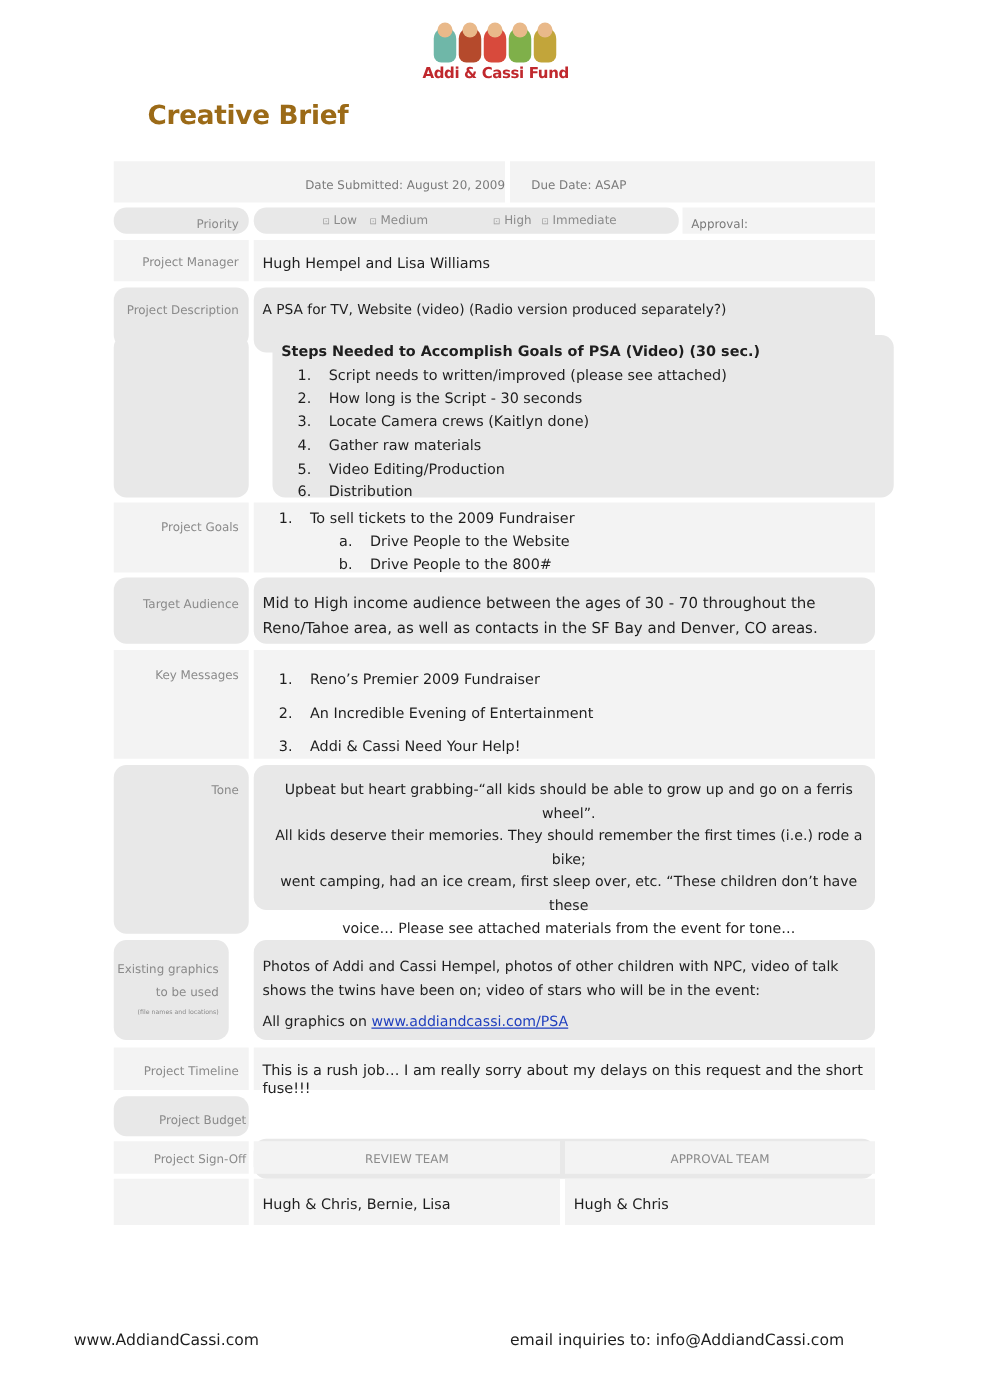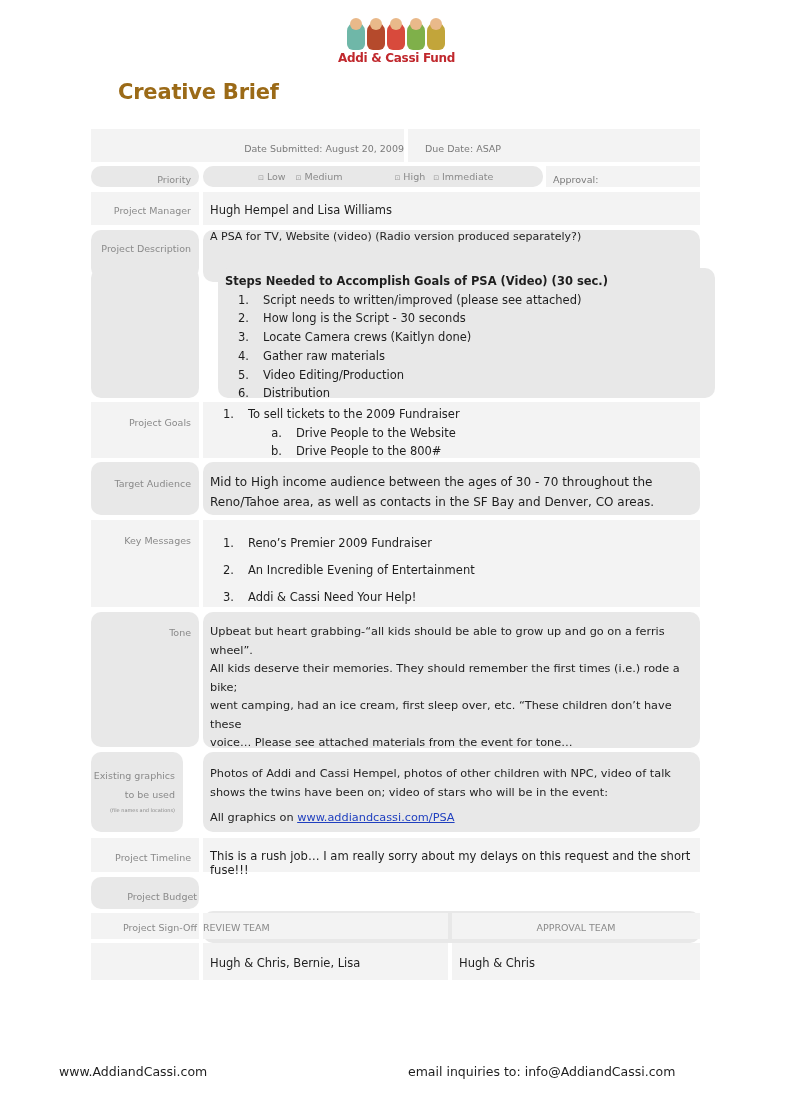--- a/index.html
+++ b/index.html
@@ -59,21 +59,21 @@
   </div>
 </div>
 <div class="cell lt" style="left:546px;top:166px;width:154px;height:21px;">
   <div class="small" style="padding:8px 0 0 7px;">Approval:</div>
 </div>
 
 <div class="cell lt lbl" style="left:91px;top:192px;width:108px;height:33px;padding-top:13px;">Project Manager</div>
 <div class="cell lt val" style="left:203px;top:192px;width:497px;height:33px;padding-top:11px;">Hugh Hempel and Lisa Williams</div>
 
 <div class="cell dk lbl" style="left:91px;top:230px;width:108px;height:48px;padding-top:13px;">Project Description</div>
-<div class="cell dk val" style="left:203px;top:230px;width:497px;height:52px;font-size:11px;">A PSA for TV, Website (video) (Radio version produced separately?)</div>
+<div class="cell dk val" style="left:203px;top:230px;width:497px;height:52px;padding-top:11px;font-size:11px;">A PSA for TV, Website (video) (Radio version produced separately?)</div>
 
 <div class="cell dk" style="left:91px;top:268px;width:108px;height:130px;"></div>
 <div class="cell dk val" style="left:203px;top:268px;width:497px;height:130px;padding-top:4px;line-height:18.7px;margin-left:15px;">
   <div style="font-weight:bold;">Steps Needed to Accomplish Goals of PSA (Video) (30 sec.)</div>
   <ol>
     <li class="li">
         <span class="n">1.</span>
         <span>Script needs to written/improved (please see attached)</span>
       </li>
     <li class="li">
@@ -131,21 +131,21 @@
       <span class="n">2.</span>
       <span>An Incredible Evening of Entertainment</span>
     </div>
   <div class="li">
       <span class="n">3.</span>
       <span>Addi &amp; Cassi Need Your Help!</span>
     </div>
 </div>
 
 <div class="cell dk lbl" style="left:91px;top:612px;width:108px;height:135px;padding-top:15px;">Tone</div>
-<div class="cell dk val" style="left:203px;top:612px;width:497px;height:136px;padding-top:11px;line-height:18.5px;font-size:11.3px;">
+<div class="cell dk val" style="left:203px;top:612px;width:497px;height:116px;padding-top:11px;line-height:18.5px;font-size:11.3px;text-align:center;">
   <div>Upbeat but heart grabbing-“all kids should be able to grow up and go on a ferris wheel”.</div>
   <div>All kids deserve their memories. They should remember the first times (i.e.) rode a bike;</div>
   <div>went camping, had an ice cream, first sleep over, etc. “These children don’t have these</div>
   <div>voice… Please see attached materials from the event for tone…</div>
   <div class="u" style="margin-top:7px;">Please see attached Script Idea from Chris</div>
 </div>
 
 <div class="cell dk" style="left:91px;top:752px;width:92px;height:80px;text-align:right;padding:14px 8px 0 0;color:#8a8a8a;font-size:9.5px;line-height:19px;">
   <div>Existing graphics</div>
   <div>to be used</div>
@@ -157,21 +157,21 @@
   <div style="margin-top:6px;"><span>All graphics on </span><a class="link">www.addiandcassi.com/PSA</a></div>
 </div>
 
 <div class="cell lt lbl" style="left:91px;top:838px;width:108px;height:34px;padding-top:14px;">Project Timeline</div>
 <div class="cell lt val" style="left:203px;top:838px;width:497px;height:34px;padding-top:11px;font-size:11.6px;">This is a rush job… I am really sorry about my delays on this request and the short fuse!!!</div>
 
 <div class="cell dk lbl" style="left:91px;top:877px;width:108px;height:32px;padding-top:14px;padding-right:2px;">Project Budget</div>
 <div class="cell dk val" style="left:203px;top:877px;width:497px;height:32px;padding-top:11px;margin-top:34px;">N/A</div>
 
 <div class="cell lt lbl" style="left:91px;top:913px;width:108px;height:26px;padding-top:9px;padding-right:2px;">Project Sign-Off</div>
-<div class="cell lt small" style="left:203px;top:913px;width:245px;height:26px;padding-top:9px;color:#8a8a8a;">REVIEW TEAM</div>
+<div class="cell lt small" style="left:203px;top:913px;width:245px;height:26px;padding-top:9px;text-align:center;color:#8a8a8a;">REVIEW TEAM</div>
 <div class="cell lt small" style="left:452px;top:913px;width:248px;height:26px;padding-top:9px;text-align:center;color:#8a8a8a;">APPROVAL TEAM</div>
 
 <div class="cell lt" style="left:91px;top:943px;width:108px;height:37px;"></div>
 <div class="cell lt val" style="left:203px;top:943px;width:245px;height:37px;padding-top:13px;">Hugh &amp; Chris, Bernie, Lisa</div>
 <div class="cell lt val" style="left:452px;top:943px;width:248px;height:37px;padding-top:13px;">Hugh &amp; Chris</div>
 
 <div class="footer" style="left:59px;">www.AddiandCassi.com</div>
 <div class="footer" style="left:408px;">email inquiries to: info@AddiandCassi.com</div>
 
 </body></html>

